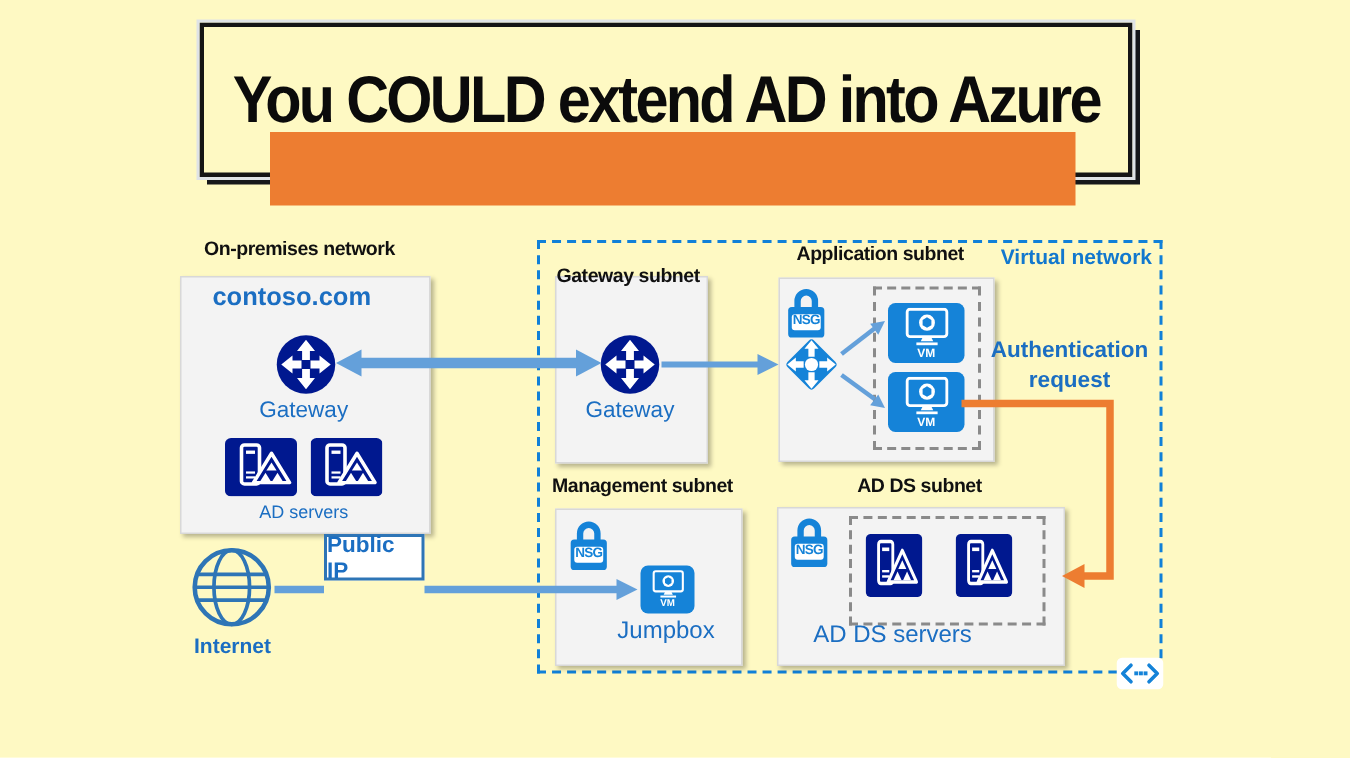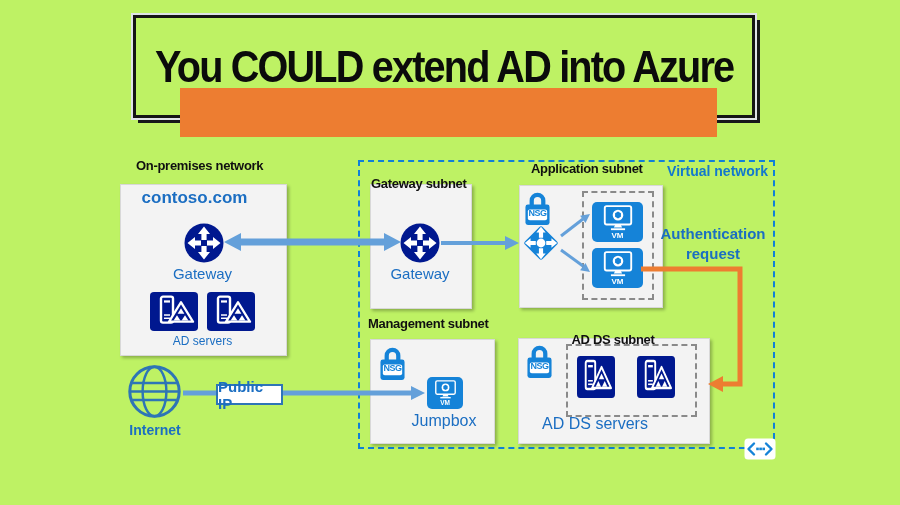--- a/index.html
+++ b/index.html
@@ -1,17 +1,17 @@
 <!DOCTYPE html>
 <html><head>
 <meta charset="utf-8">
 <style>
   html,body{margin:0;padding:0;}
   body{font-family:"Liberation Sans","DejaVu Sans",sans-serif;}
-  #stage{position:relative;width:900px;height:505px;background:#bef264;overflow:hidden;}
+  #stage{position:relative;width:900px;height:505px;background:#fef9c3;overflow:hidden;}
   .abs{position:absolute;}
 
   
   .title-box{left:133px;top:15px;width:616px;height:97px;border:3px solid #151515;
     outline:2px solid #dfe3e6;box-shadow:5px 5px 0 #17181a;z-index:3;
     display:flex;align-items:center;justify-content:center;}
   .title-text{font-size:44px;font-weight:700;color:#0b0b0b;letter-spacing:-2px;
     transform:scaleX(.9);white-space:nowrap;}
   .orange-bar{left:180px;top:88px;width:537px;height:49px;background:#ED7D31;z-index:5;}
 
@@ -23,21 +23,21 @@
   .blue-text{color:#1B6EC2;z-index:4;text-align:center;}
 
   
   .icon{z-index:4;}
   .vm-icon{background:#1583D8;border-radius:5px;display:flex;flex-direction:column;
     align-items:center;justify-content:center;gap:1px;z-index:4;}
   .vm-label{font-size:8px;font-weight:700;color:#fff;line-height:1;}
   .nsg-icon{z-index:4;}
   .nsg-icon .nsg-label{position:absolute;left:0;right:0;top:19px;text-align:center;
     font-size:9px;font-weight:700;color:#1583D8;letter-spacing:-.5px;line-height:1;}
-  .pubip-box{left:216px;top:384px;width:67px;height:21px;background:#fff;border:2px solid #2E75B6;
+  .pubip-box{left:216px;top:356px;width:67px;height:31px;background:#fff;border:2px solid #2E75B6;
     box-sizing:border-box;display:flex;align-items:center;justify-content:center;z-index:7;}
   .pubip-box span{font-size:15px;font-weight:600;color:#1B6EC2;}
   .auth-text{left:648px;top:224px;width:130px;text-align:center;font-size:15px;font-weight:700;
     color:#1B6EC2;line-height:20px;z-index:7;}
   #overlay{position:absolute;left:0;top:0;z-index:6;pointer-events:none;}
   .vnet-label{left:640px;top:163px;width:128px;text-align:right;font-size:14px;font-weight:700;
     color:#1278CE;z-index:4;}
 </style>
 </head>
 <body>
@@ -178,21 +178,21 @@
     <span class="nsg-label">NSG</span>
   </div>
   <div class="abs vm-icon" style="left:427px;top:377px;width:36px;height:32px;">
     <svg width="25" height="19">
         <use href="#sym-monitor"></use>
       </svg>
     <span class="vm-label" style="font-size:6.5px;">VM</span>
   </div>
   <div class="abs blue-text" style="left:384px;top:412px;width:120px;font-size:16px;">Jumpbox</div>
 
-  <div class="abs black-label" style="left:518px;top:332px;width:190px;text-align:center;">AD DS subnet</div>
+  <div class="abs black-label" style="left:518px;top:316px;width:190px;text-align:center;">AD DS subnet</div>
   <div class="abs white-box" style="left:518px;top:338px;width:190px;height:104px;"></div>
   <div class="abs nsg-icon" style="left:526px;top:343px;width:27px;height:37px;">
     <svg width="27" height="37">
         <use href="#sym-nsg"></use>
       </svg>
     <span class="nsg-label">NSG</span>
   </div>
   <div class="abs dashed-box" style="left:566px;top:344px;width:127px;height:69px;"></div>
   <svg class="abs icon" style="left:577px;top:356px;" width="38" height="42">
       <use href="#sym-adserver"></use>

